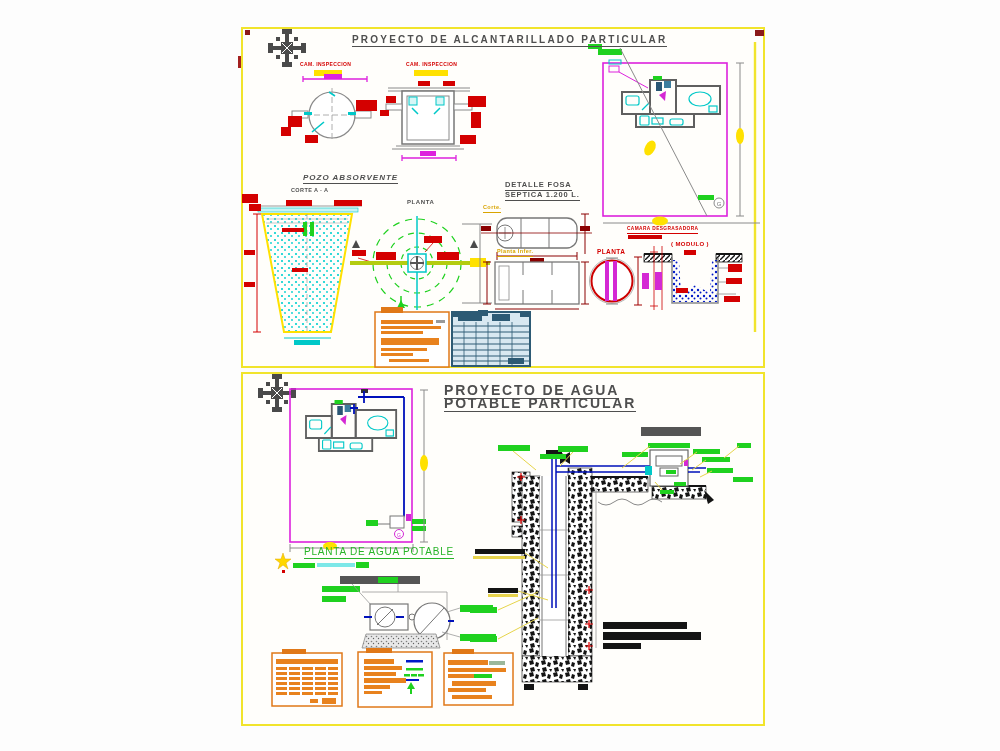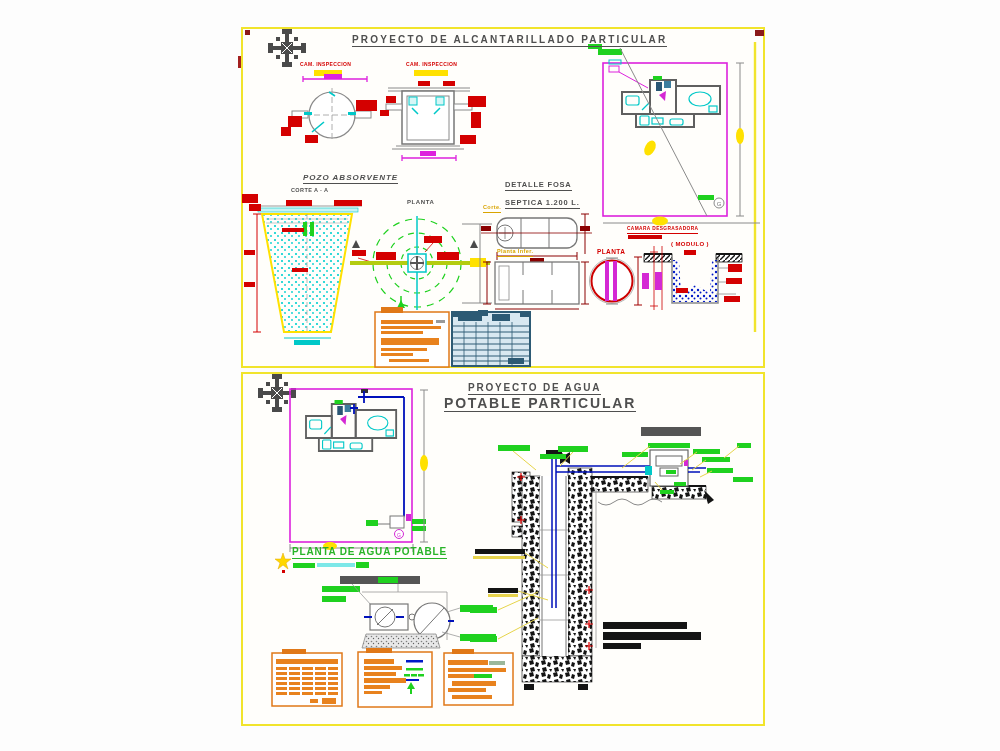--- a/index.html
+++ b/index.html
@@ -4,21 +4,21 @@
 <style>
   html,body{margin:0;padding:0;background:#ffffff;}
   #canvas{position:relative;width:1000px;height:751px;background:#fdfdfd;overflow:hidden;
           font-family:"Liberation Sans",sans-serif;}
   .sheet{position:absolute;border:2px solid #f1e42c;background:#fffefb;}
   svg.layer{position:absolute;left:0;top:0;}
   .lbl{position:absolute;white-space:nowrap;line-height:1;letter-spacing:.4px;}
   .t-gray{color:#4f4f4f;font-weight:bold;}
   .t-red{color:#d40000;font-weight:bold;}
   .t-yel{color:#d9a400;font-weight:bold;}
-  .t-green{color:#28b428;font-weight:bold;}
+  .t-green{color:#28b428;font-weight:normal;margin-left:12px;}
   .u{border-bottom:1.2px solid currentColor;padding-bottom:1px;}
 </style>
 </head>
 <body>
 
 <div id="canvas">
 
   <div class="sheet" style="left:241px;top:27px;width:520px;height:337px;"></div>
   <div class="sheet" style="left:241px;top:372px;width:520px;height:350px;"></div>
 
@@ -452,24 +452,24 @@
   <div class="lbl t-gray u" style="left:352px;top:35px;font-size:10px;letter-spacing:2.2px;border-bottom-width:1.5px;">PROYECTO DE ALCANTARILLADO PARTICULAR</div>
 
   <div class="lbl t-red" style="left:300px;top:62px;font-size:5px;">CAM. INSPECCION</div>
   <div class="lbl t-red" style="left:406px;top:62px;font-size:5px;">CAM. INSPECCION</div>
 
   <div class="lbl t-gray u" style="left:303px;top:174px;font-size:8px;letter-spacing:1px;font-style:italic;">POZO ABSORVENTE</div>
   <div class="lbl t-gray" style="left:291px;top:188px;font-size:5.5px;">CORTE A - A</div>
   <div class="lbl t-gray" style="left:407px;top:199px;font-size:6px;letter-spacing:.6px;">PLANTA</div>
 
   <div class="lbl t-gray u" style="left:505px;top:181px;font-size:7.5px;letter-spacing:.8px;">DETALLE FOSA</div>
-  <div class="lbl t-gray u" style="left:505px;top:191px;font-size:7.5px;letter-spacing:.8px;margin-top:8px;">SEPTICA 1.200 L.</div>
+  <div class="lbl t-gray u" style="left:505px;top:191px;font-size:7.5px;letter-spacing:.8px;">SEPTICA 1.200 L.</div>
   <div class="lbl t-yel u" style="left:483px;top:205px;font-size:5.5px;">Corte.</div>
   <div class="lbl t-yel u" style="left:497px;top:249px;font-size:5.5px;">Planta Infer.</div>
   <div class="lbl t-red" style="left:597px;top:249px;font-size:6.5px;">PLANTA</div>
   <div class="lbl t-red u" style="left:627px;top:227px;font-size:4.8px;">CAMARA DESGRASADORA</div>
   <div class="lbl t-red" style="left:671px;top:241px;font-size:6px;">( MODULO )</div>
 
-  <div class="lbl t-gray u" style="left:468px;top:383px;font-size:10px;letter-spacing:1.8px;">PROYECTO DE AGUA</div>
+  <div class="lbl t-gray u" style="left:444px;top:383px;font-size:14px;letter-spacing:1.8px;">PROYECTO DE AGUA</div>
   <div class="lbl t-gray u" style="left:444px;top:396px;font-size:14px;letter-spacing:1.8px;">POTABLE PARTICULAR</div>
   <div class="lbl t-green" style="left:292px;top:547px;font-size:10px;letter-spacing:.8px;border-bottom:1.5px solid #28b428;padding-bottom:1px;">PLANTA DE AGUA POTABLE</div>
 
 </div>
 
 </body></html>

